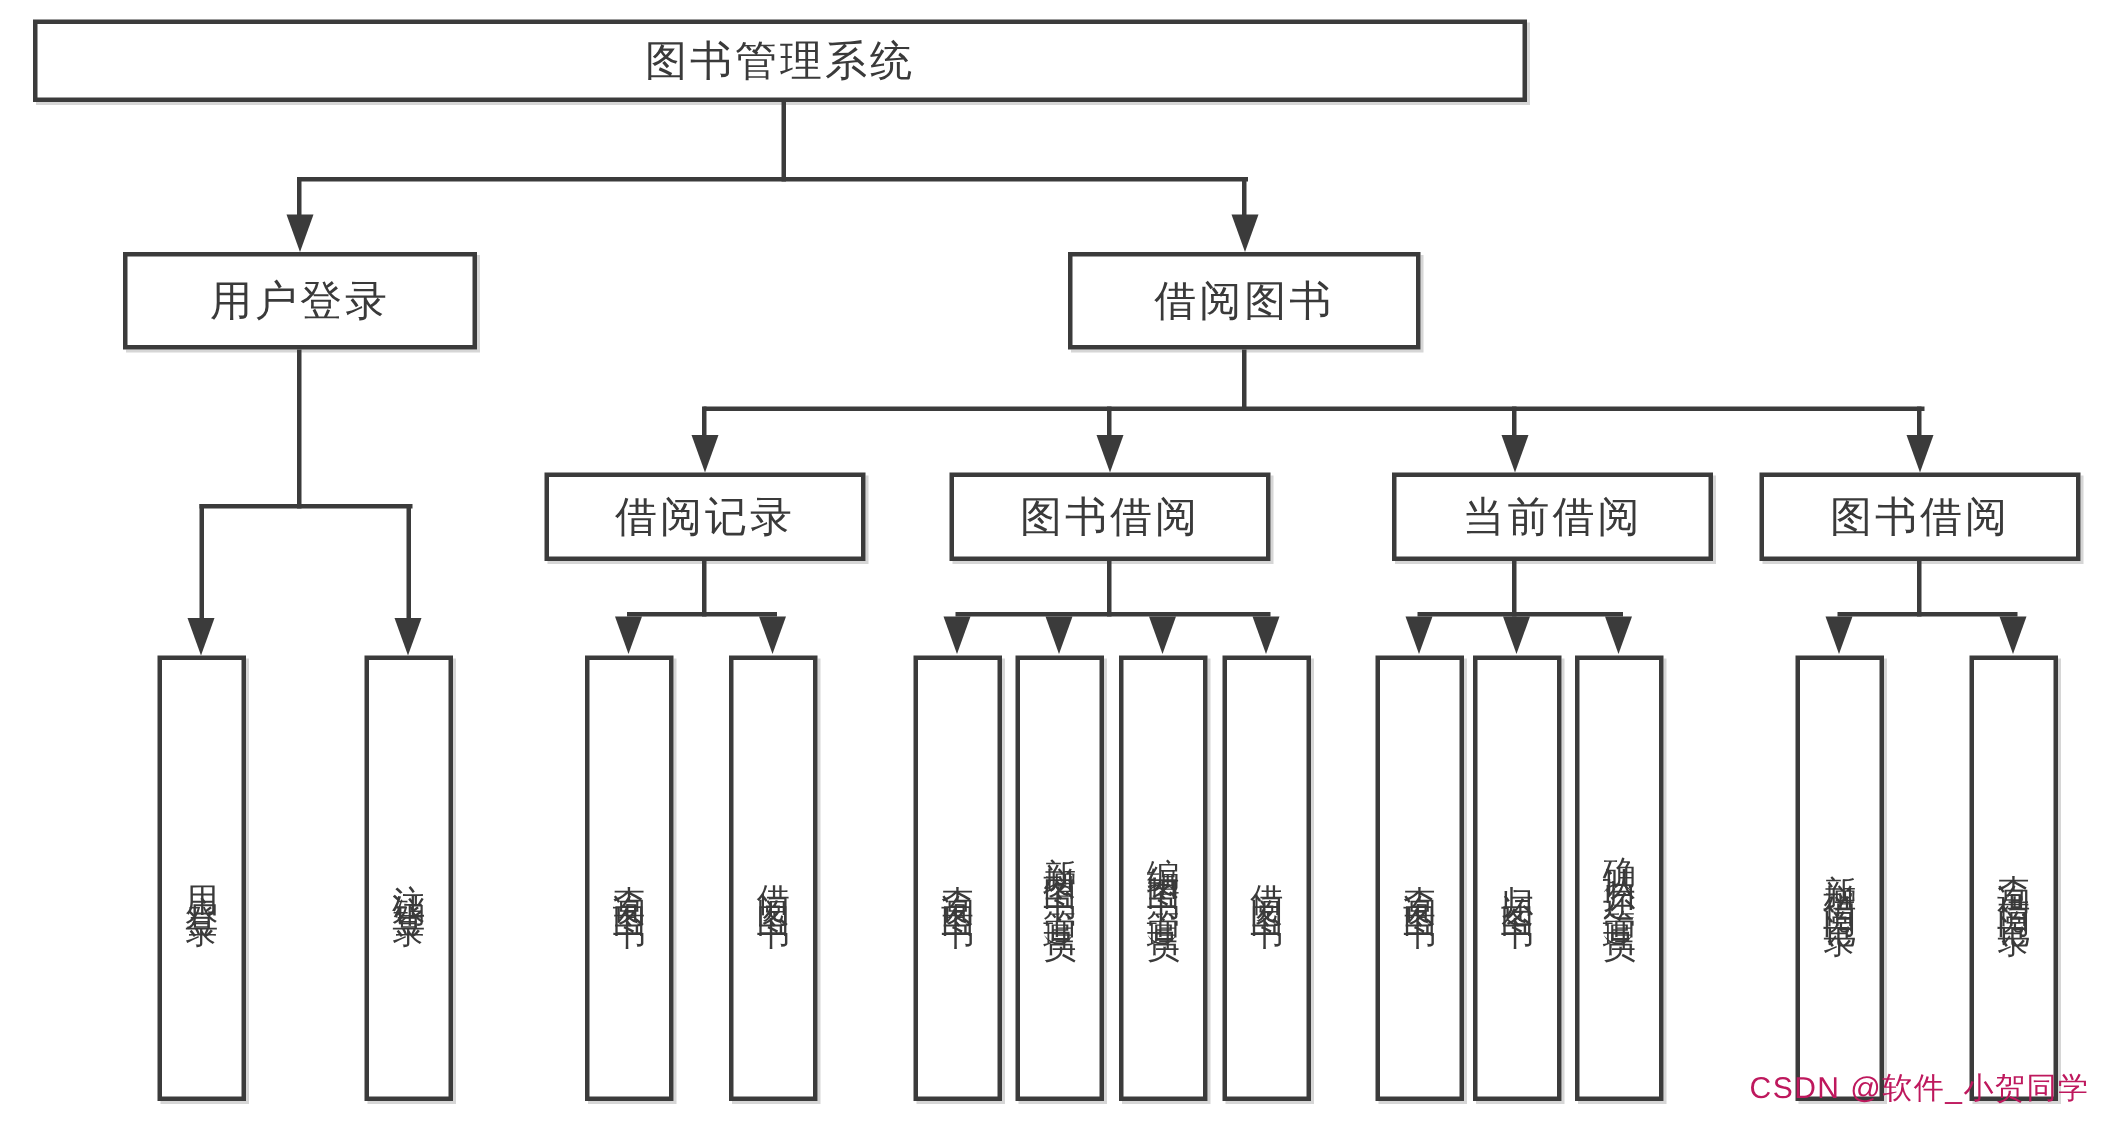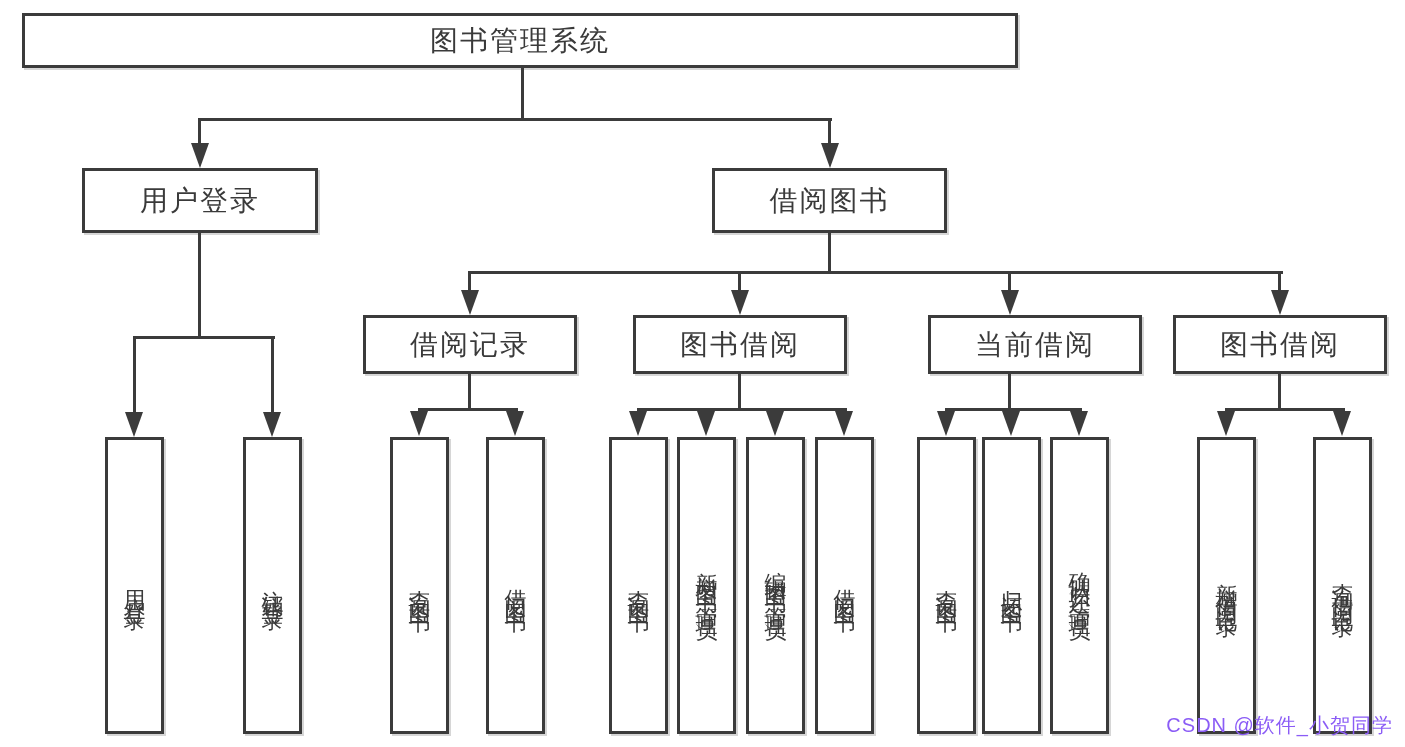--- a/index.html
+++ b/index.html
@@ -63,21 +63,21 @@
     height: 0;
     border-left: 9px solid transparent;
     border-right: 9px solid transparent;
     border-top: 25px solid #3b3b3b;
   }
   .watermark {
     position: absolute;
     right: 12px;
     bottom: 8px;
     font-size: 20px;
-    color: #8b5cf6;
+    color: #be185d;
     letter-spacing: 1px;
     z-index: 5;
     white-space: nowrap;
   }
 </style>
 </head>
 <body>
 
 <div id="stage">
 

